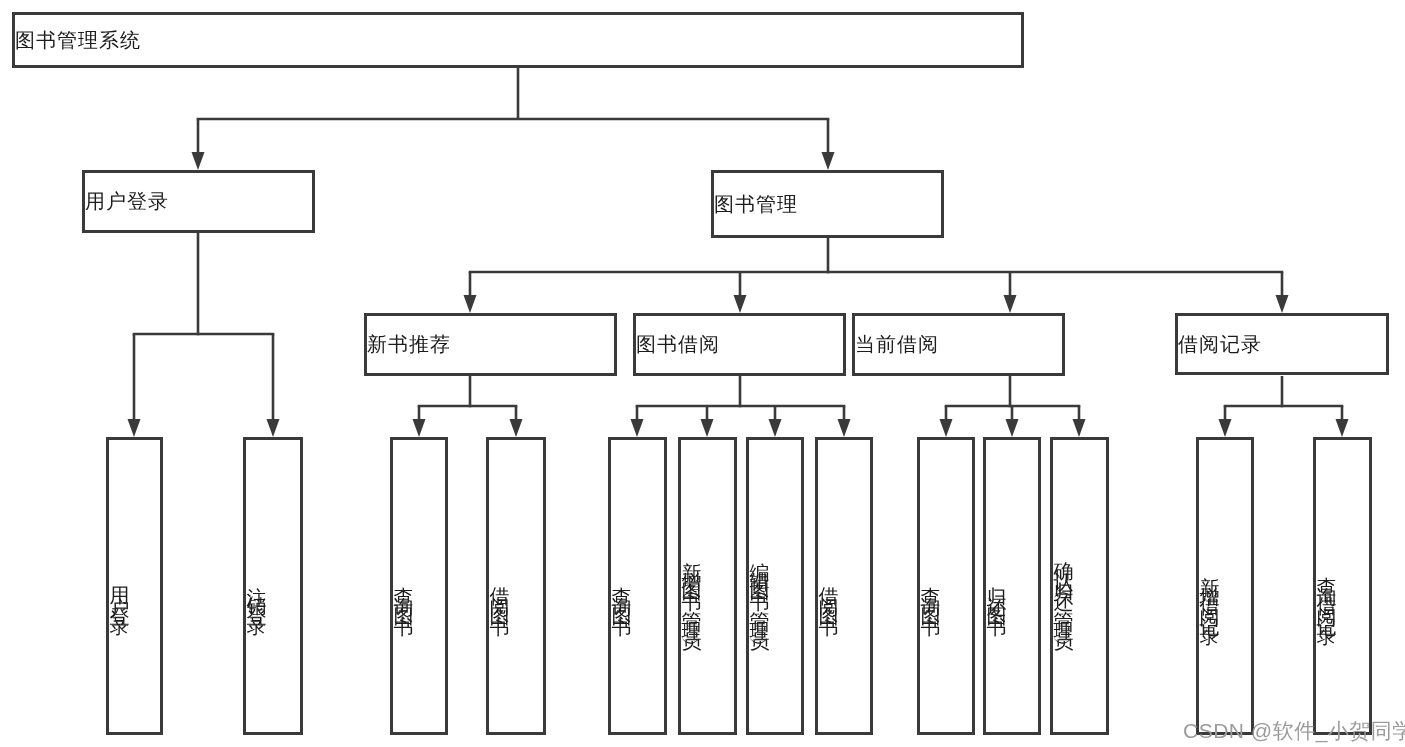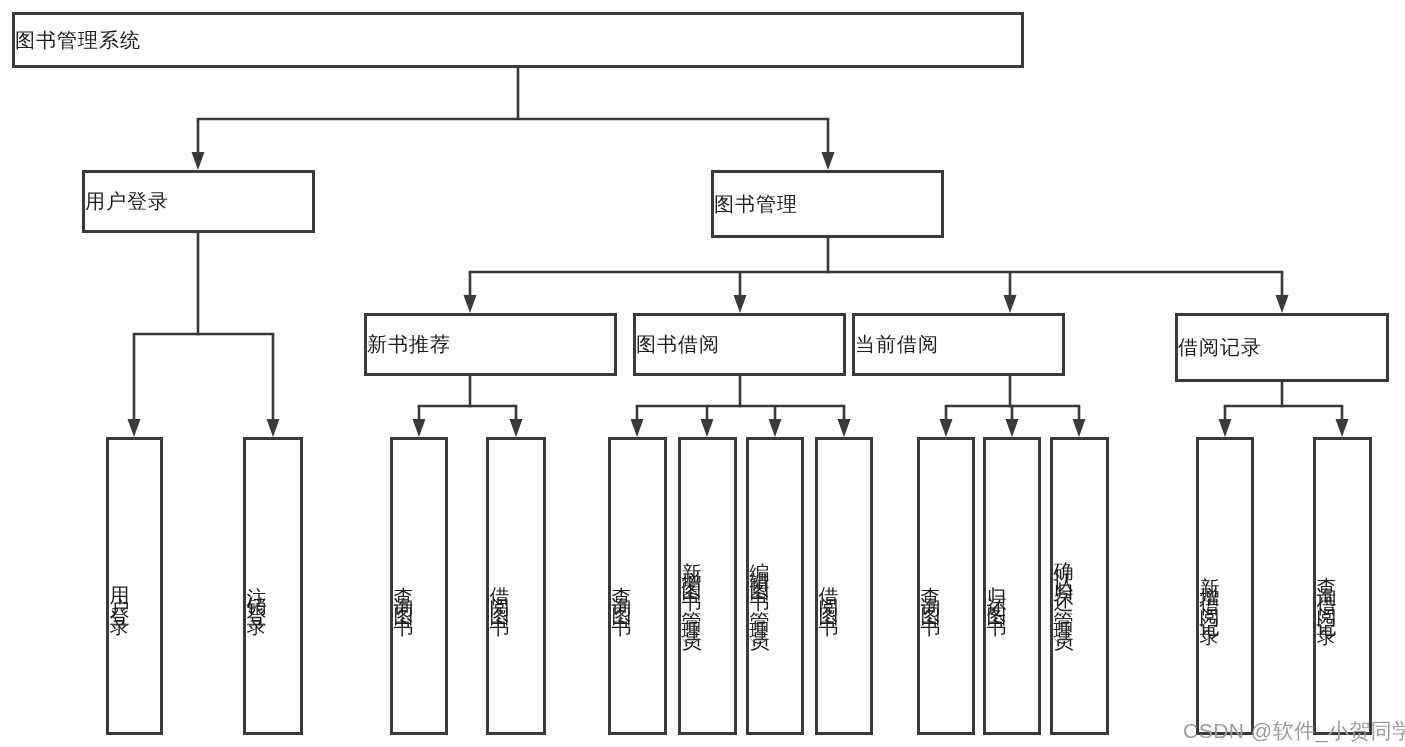--- a/index.html
+++ b/index.html
@@ -130,21 +130,21 @@
 
   <div class="node" style="left:364px;top:313px;width:253px;height:63px">
     <span>新书推荐</span>
   </div>
   <div class="node" style="left:633px;top:313px;width:213px;height:63px">
     <span>图书借阅</span>
   </div>
   <div class="node" style="left:852px;top:313px;width:213px;height:63px">
     <span>当前借阅</span>
   </div>
-  <div class="node" style="left:1175px;top:313px;width:214px;height:69px">
+  <div class="node" style="left:1175px;top:313px;width:214px;height:62px">
     <span>借阅记录</span>
   </div>
 
   <div class="node leaf" style="left:106px;top:437px;width:57px;height:298px">
     <span>用户登录</span>
   </div>
   <div class="node leaf" style="left:243px;top:437px;width:60px;height:298px">
     <span>注销登录</span>
   </div>
 

